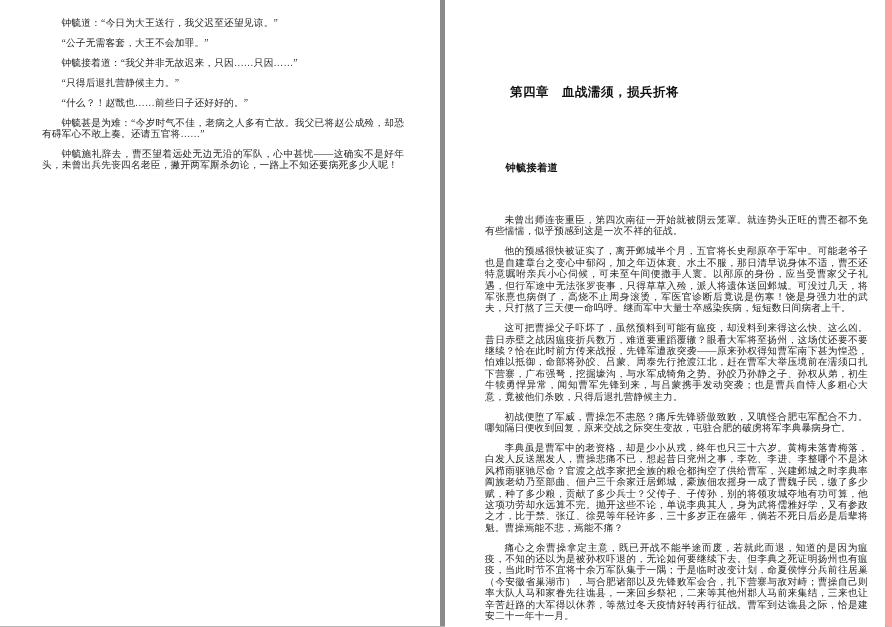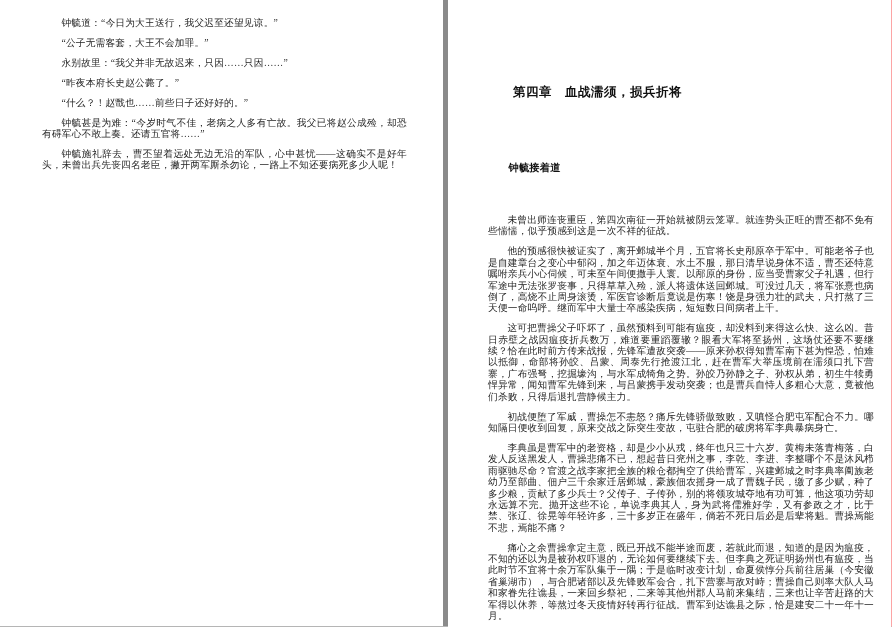--- a/index.html
+++ b/index.html
@@ -5,21 +5,21 @@
   * { margin: 0; padding: 0; box-sizing: border-box; }
   html, body { background: #ffffff; }
   body {
     font-family: "Liberation Serif", "DejaVu Serif", serif;
     width: 892px; height: 627px; overflow: hidden;
   }
   .spread {
     width: 892px; height: 627px;
     display: flex;
     background: #ffffff;
-    border-right: 1px solid #fca5a5;
+    border-right: 7px solid #fca5a5;
     border-bottom: 1px solid #b5b5b5;
   }
   .page {
     background: #ffffff;
     height: 100%;
     overflow: hidden;
     color: #1f1f1f;
   }
   .page-left {
     width: 443px;
@@ -66,22 +66,22 @@
 </head>
 <body>
 
 <div class="spread">
 
   <div class="page page-left">
     <div class="body-text">
 
     <p>钟毓道：“今日为大王送行，我父迟至还望见谅。”</p>
         <p>“公子无需客套，大王不会加罪。”</p>
-        <p>永别故里：“我父并非无故迟来，只因……只因……”</p>
-        <p>“昨夜本府长史赵公薨了。”</p>
+        <p>钟毓接着道：“我父并非无故迟来，只因……只因……”</p>
+        <p>“只得后退扎营静候主力。”</p>
         <p>“什么？！赵戬也……前些日子还好好的。”</p>
         <p>钟毓甚是为难：“今岁时气不佳，老病之人多有亡故。我父已将赵公成殓，却恐有碍军心不敢上奏。还请五官将……”</p>
         <p>钟毓施礼辞去，曹丕望着远处无边无沿的军队，心中甚忧——这确实不是好年头，未曾出兵先丧四名老臣，撇开两军厮杀勿论，一路上不知还要病死多少人呢！</p>
       </div>
   </div>
 
   <div class="page-divider"></div>
 
   <div class="page page-right">
     <h1 class="chapter-title">第四章　血战濡须，损兵折将</h1>

